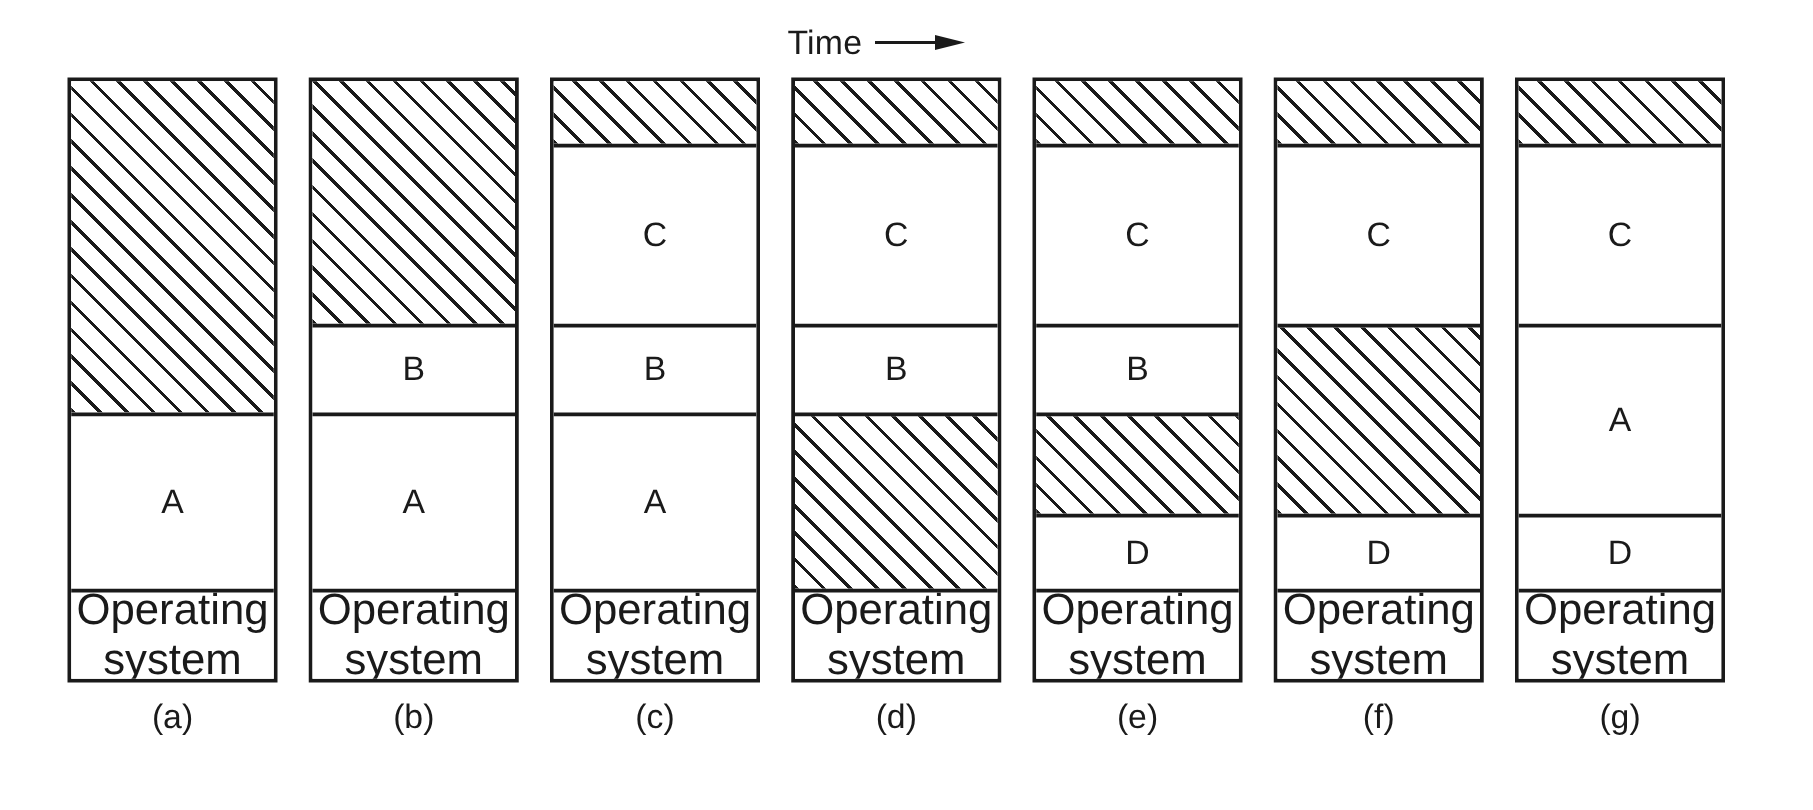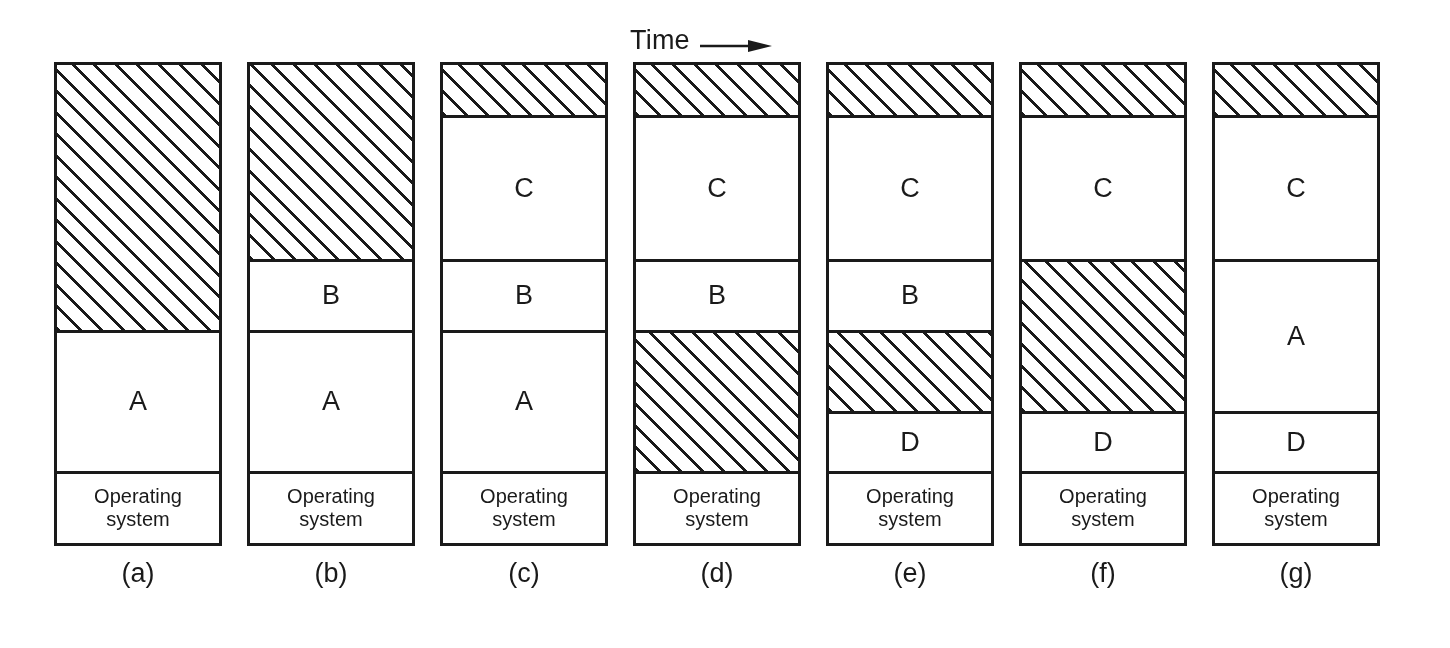--- a/index.html
+++ b/index.html
@@ -25,21 +25,21 @@
   }
 
   
   #time-axis {
     position: absolute;
     left: 630px;
     top: 14px;
     width: 240px;
     height: 40px;
     display: flex;
-    align-items: flex-end;
+    align-items: center;
     gap: 10px;
   }
   #time-axis .time-text {
     font-size: 27px;
     line-height: 1;
     color: #1a1a1a;
     letter-spacing: 0.2px;
   }
   #time-axis .time-arrow {
     display: block;
@@ -87,21 +87,21 @@
   .mem-block .block-label {
     font-size: 27px;
     line-height: 1.08;
     color: #1a1a1a;
     text-align: center;
     white-space: pre-line;
     position: relative;
     z-index: 2;
   }
   .mem-block.os-block .block-label {
-    font-size: 20px;
+    font-size: 35px;
     line-height: 1.15;
   }
 
   
   .mem-block.hatched {
     background-image: repeating-linear-gradient(
       45deg,
       #1a1a1a 0px,
       #1a1a1a 2.6px,
       #ffffff 2.6px,

